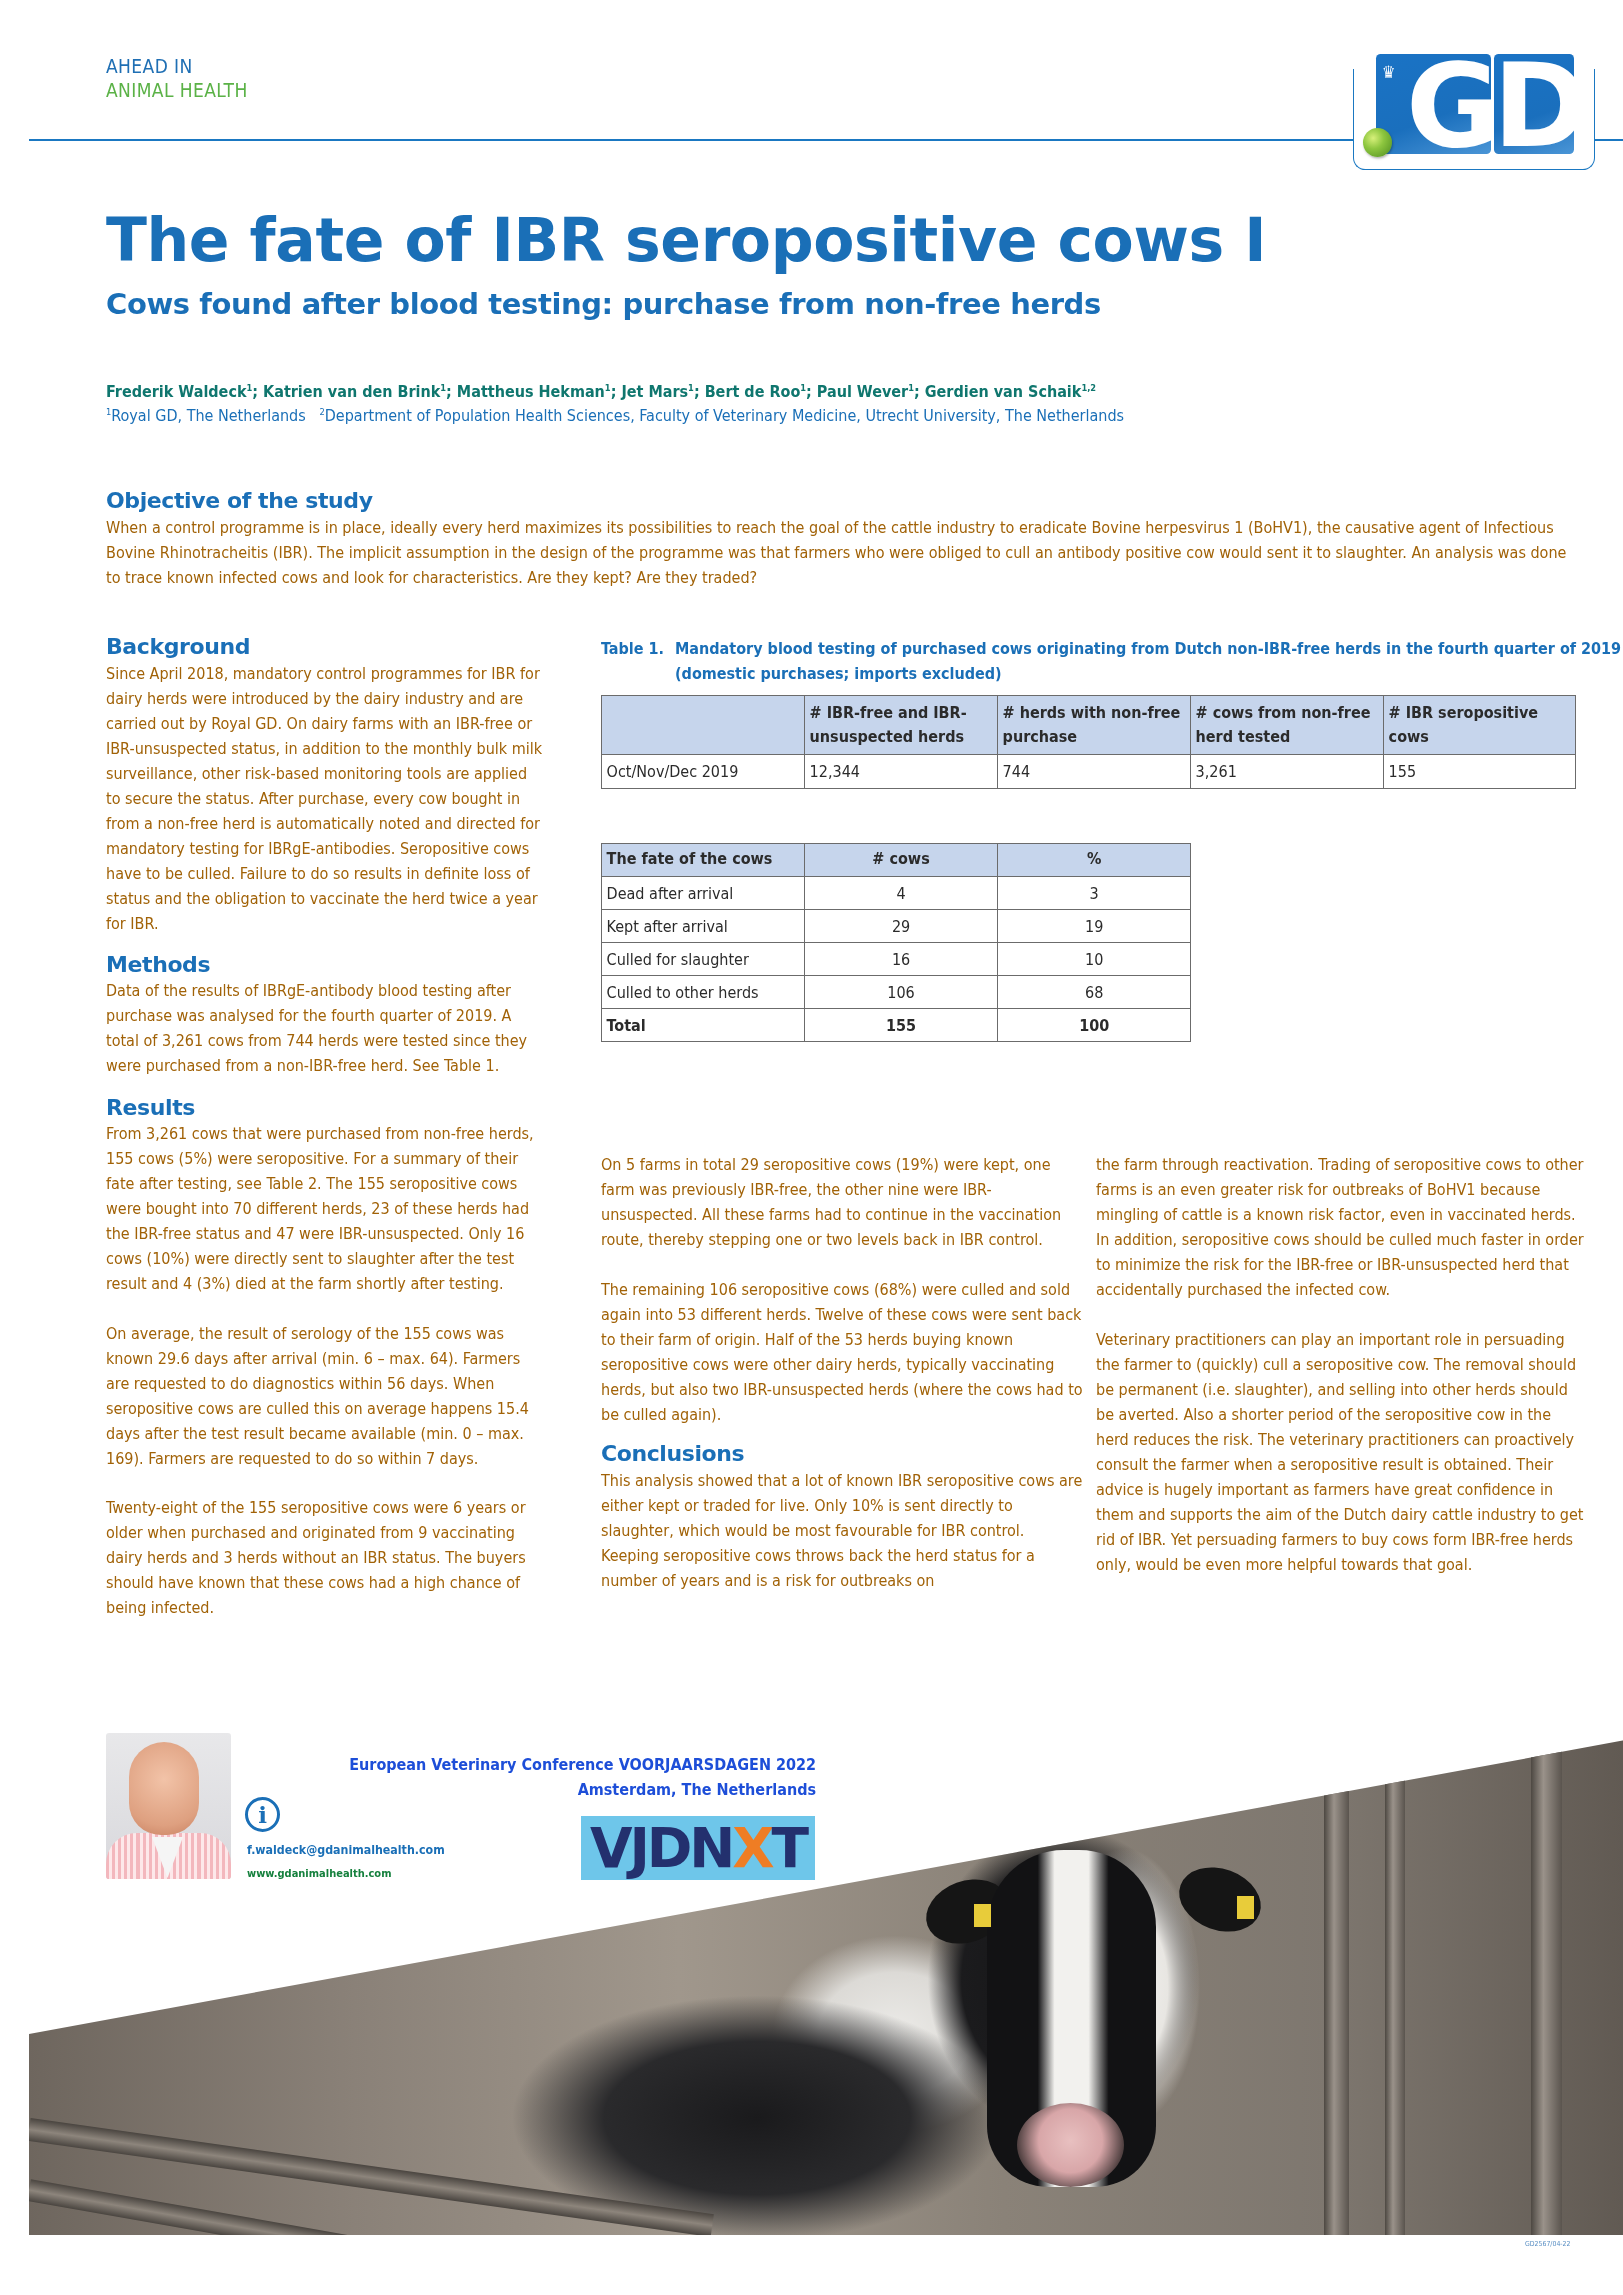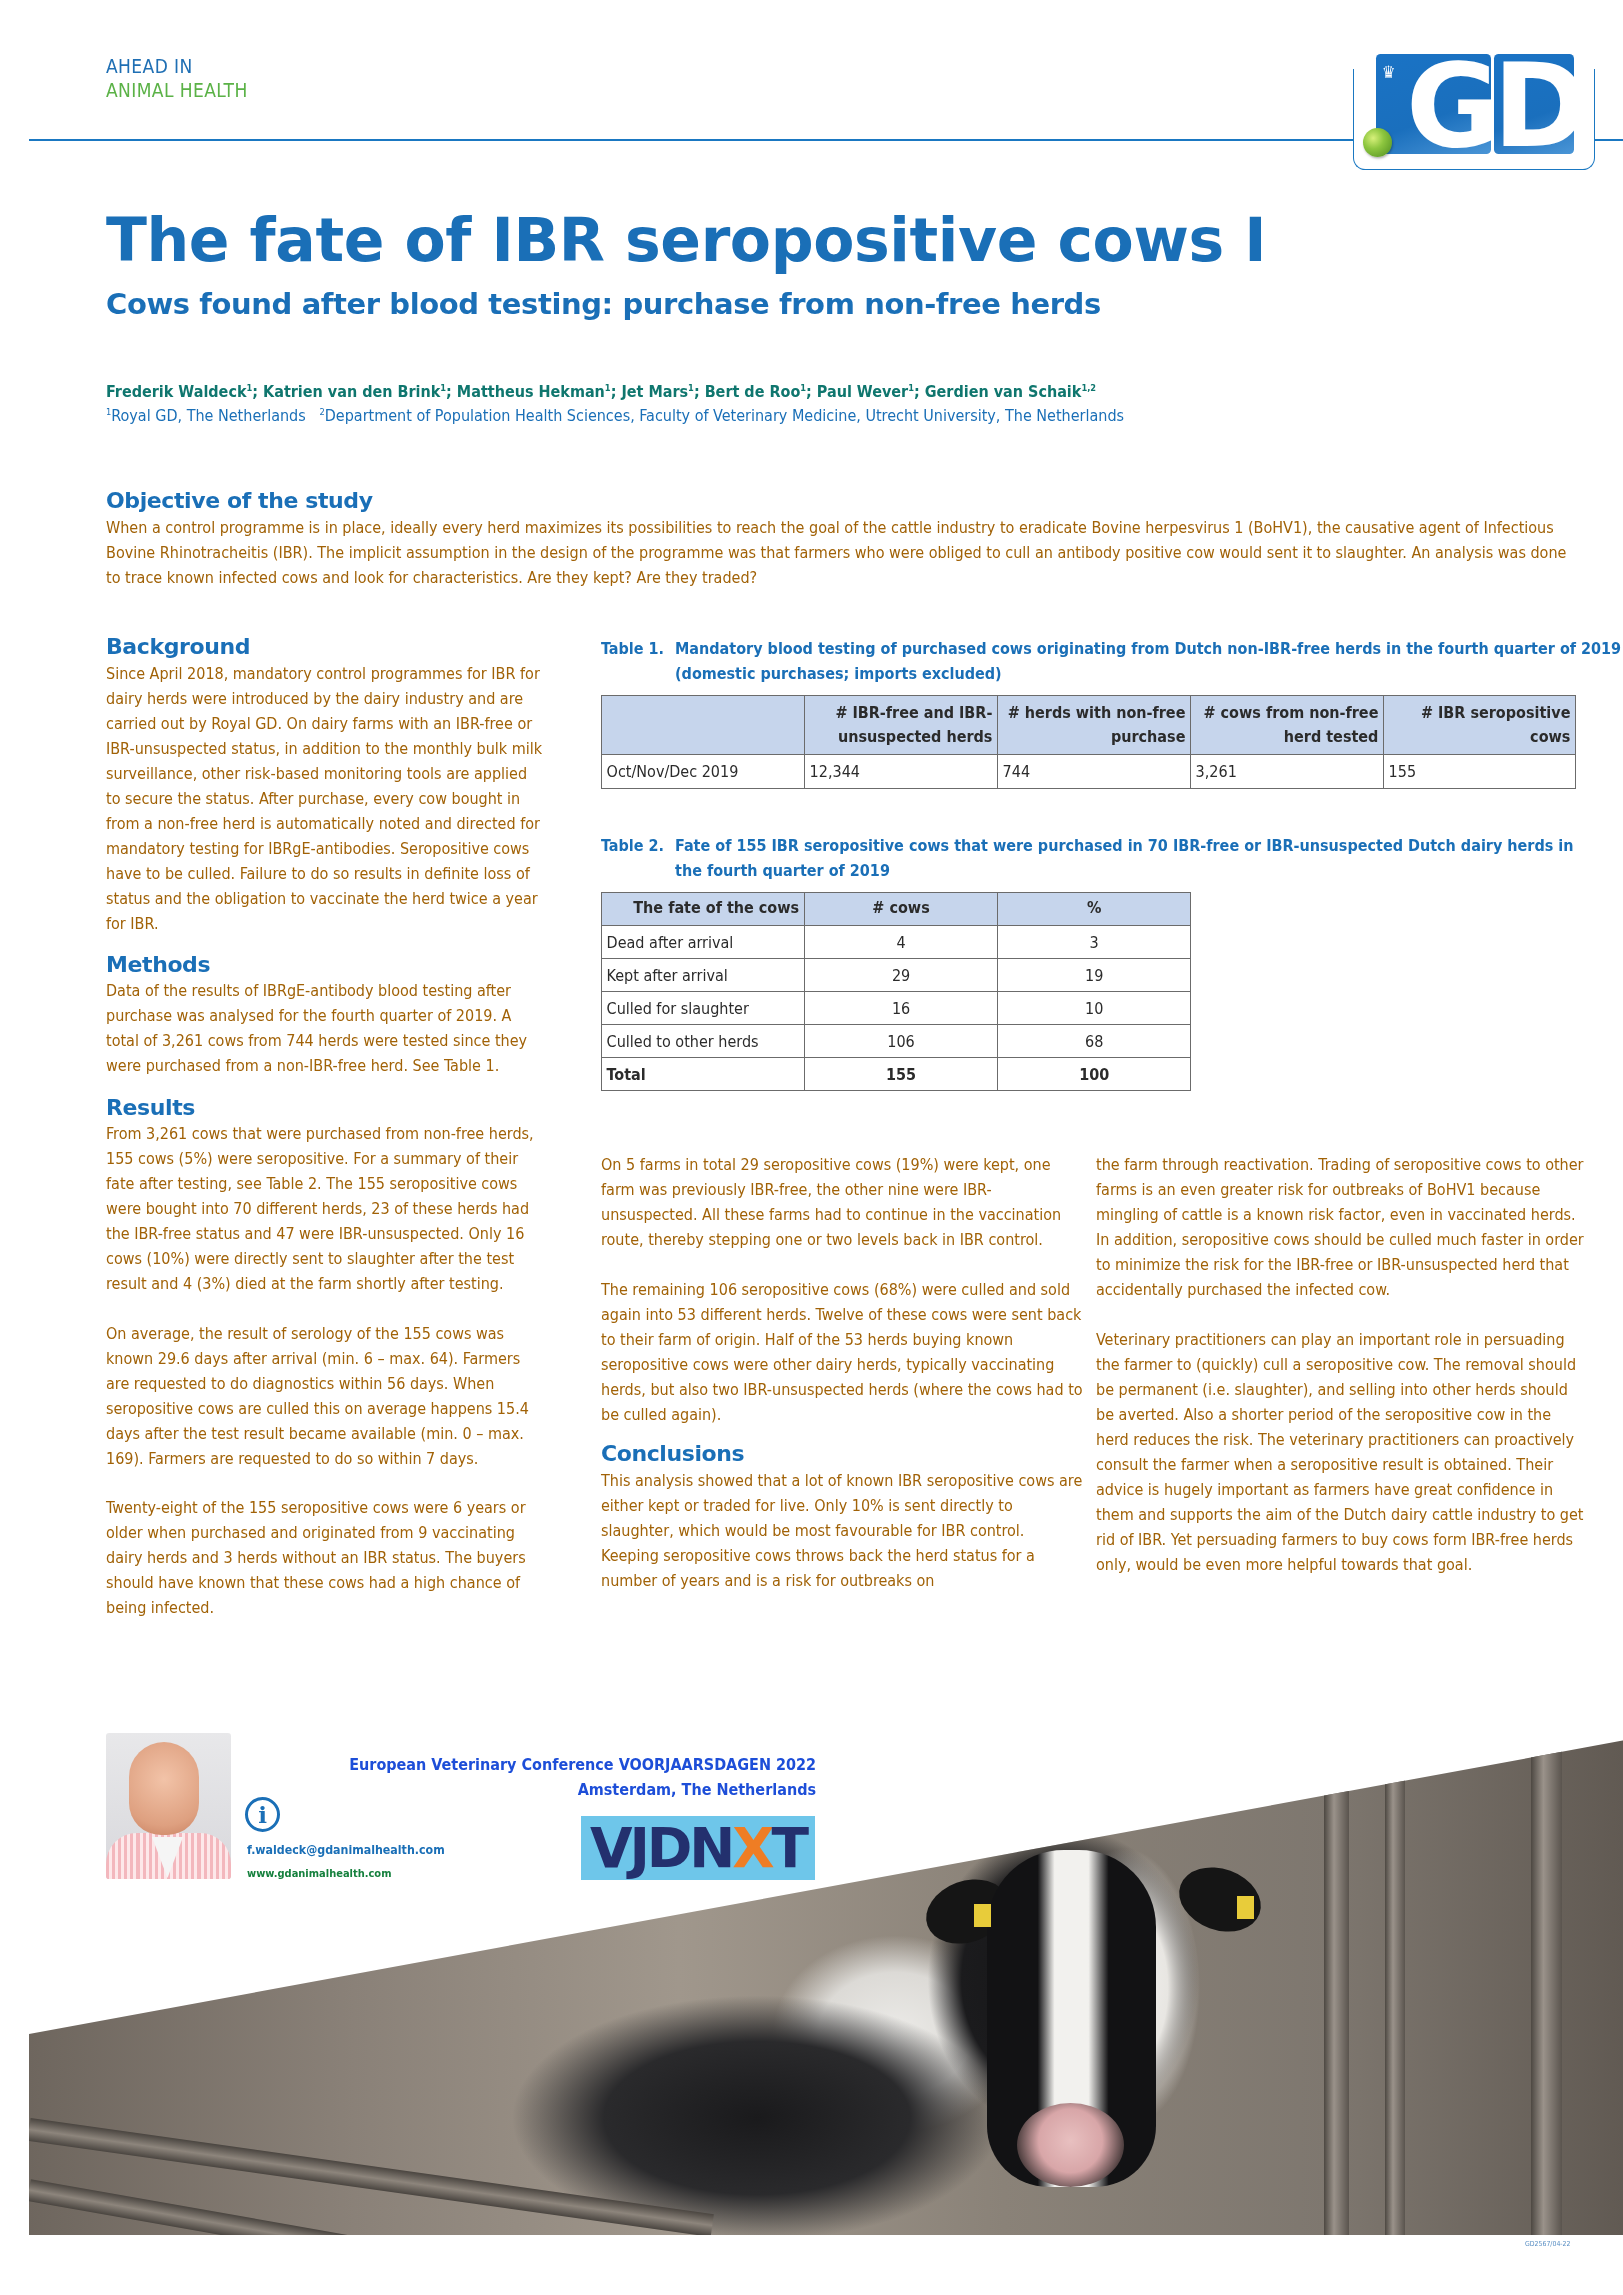--- a/index.html
+++ b/index.html
@@ -39,21 +39,21 @@
   .col2 { left: 572px; top: 1152px; width: 483px; }
   .col3 { left: 1067px; top: 1152px; width: 490px; }
 
   .gap { height: 24.5px; }
   .sec-gap { height: 9.2px; }
 
   
   .tcap { font-size: 16px; font-weight: bold; color: #1a6fb7; line-height: 24.5px; display: flex; }
   .tcap .num { width: 74px; flex-shrink: 0; }
   table { border-collapse: collapse; font-size: 16px; color: #2b2b2b; }
-  table th { background: #c6d5ec; font-weight: bold; text-align: right; vertical-align: top; padding: 4.6px 4.6px; line-height: 24.5px; border: 1.5px solid #6b6b6b; }
+  table th { background: #c6d5ec; font-weight: bold; text-align: left; vertical-align: top; padding: 4.6px 4.6px; line-height: 24.5px; border: 1.5px solid #6b6b6b; }
   table td { padding: 4.6px 4.6px; line-height: 23px; border: 1.5px solid #6b6b6b; }
   .t1 { left: 572px; top: 637px; }
   .t1 table { margin-top: 9.2px; width: 975px; }
   .t1 col.c0 { width: 203px; } .t1 col.c1 { width: 193px; } .t1 col.c2 { width: 193px; } .t1 col.c3 { width: 193px; } .t1 col.c4 { width: 192px; }
   .t2 { left: 572px; top: 834px; }
   .t2 table { margin-top: 9.2px; width: 590px; }
   .t2 col.c0 { width: 203px; } .t2 col.c1 { width: 194px; } .t2 col.c2 { width: 193px; }
   .t2 td, .t2 th { height: 33px; padding: 3.1px 4.6px; }
   .t2 td.c, .t2 th.c { text-align: center; }
   .t2 tr.total td { font-weight: bold; }
@@ -176,24 +176,20 @@
       <td>12,344</td>
       <td>744</td>
       <td>3,261</td>
       <td>155</td>
     </tr>
   </tbody>
     </table>
 </div>
 
 <div class="abs t2">
-  <div class="tcap" style="width:981px">
-    <span class="num">Table 2.</span>
-    <span>Fate of 155 IBR seropositive cows that were purchased in 70 IBR-free or IBR-unsuspected Dutch dairy herds in the fourth quarter of 2019</span>
-  </div>
   <table>
     <colgroup>
         <col class="c0">
         <col class="c1">
         <col class="c2">
       </colgroup>
     <tbody>
         <tr>
       <th>The fate of the cows</th>
       <th class="c"># cows</th>

